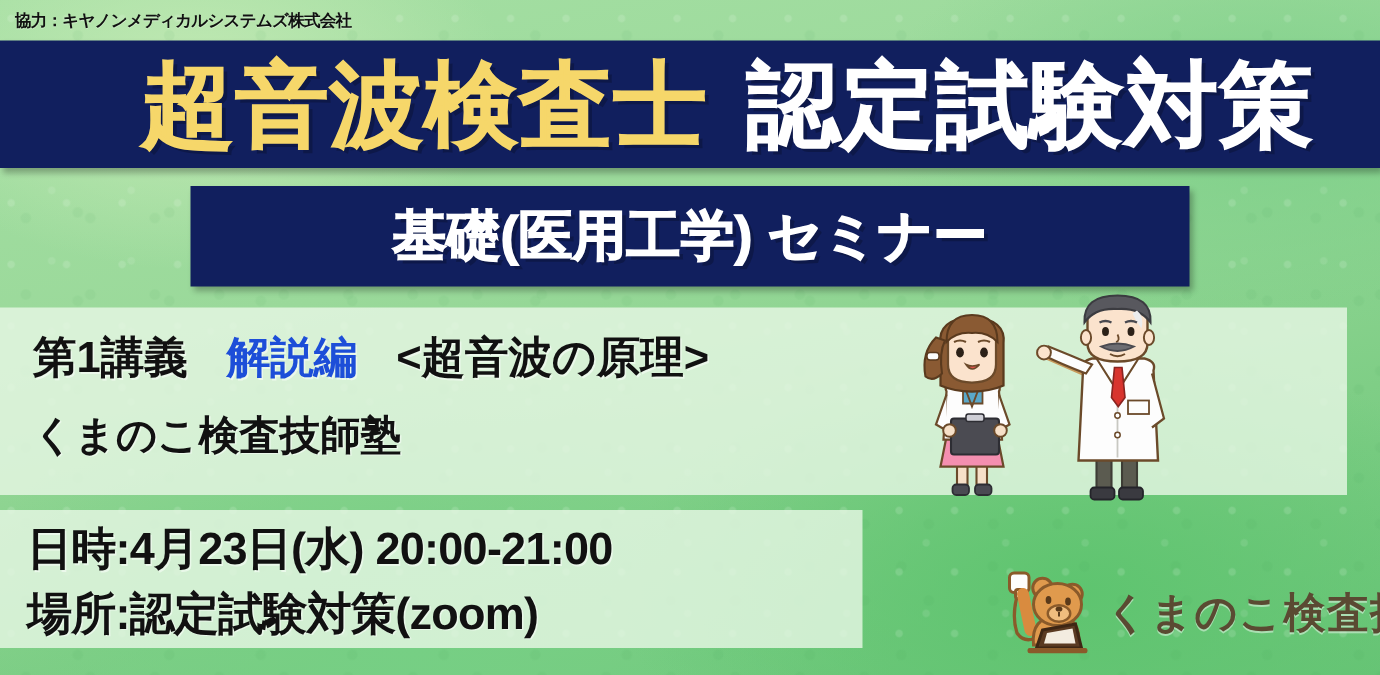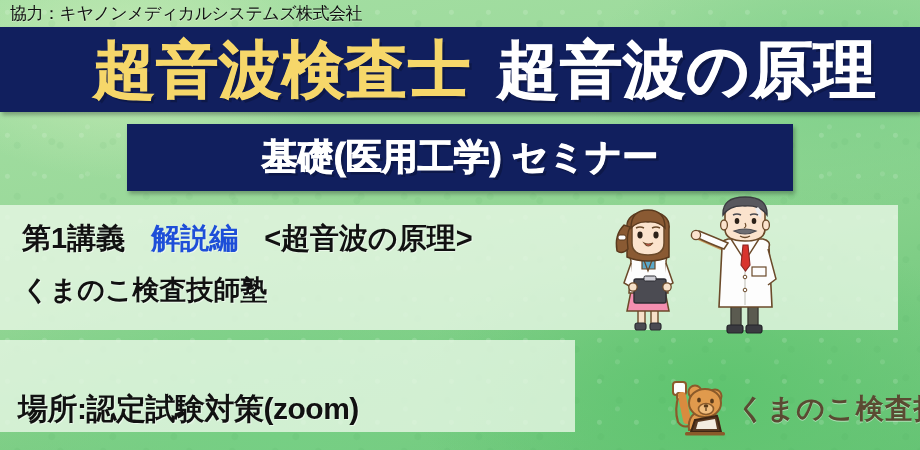--- a/index.html
+++ b/index.html
@@ -28,21 +28,21 @@
       radial-gradient(circle at 20% 30%, rgba(255,255,255,.55) 0 2px, transparent 3px),
       radial-gradient(circle at 65% 70%, rgba(255,255,255,.4) 0 2px, transparent 3px),
       radial-gradient(circle at 85% 40%, rgba(60,150,80,.25) 0 3px, transparent 4px),
       radial-gradient(circle at 40% 85%, rgba(60,150,80,.25) 0 3px, transparent 4px);
     background-size:37px 41px,53px 47px,61px 59px,43px 51px;
   }
 
   
   .credit{
     position:absolute;left:10px;top:2px;width:560px;height:24px;
-    font-size:17px;font-weight:normal;color:#111;
+    font-size:11px;font-weight:bold;color:#111;
     letter-spacing:-0.5px;white-space:nowrap;
     line-height:24px;
     text-shadow:0 1px 0 rgba(255,255,255,.35);
   }
 
   
   .band{
     position:absolute;background:#111f5e;
     box-shadow:2px 3px 4px rgba(0,0,0,.28);
   }
@@ -119,37 +119,38 @@
 
   <div class="bg-base"></div>
   <div class="bg-noise"></div>
 
   <div class="credit">協力：キヤノンメディカルシステムズ株式会社</div>
 
   <div class="band band1"></div>
   <div class="title1">
     <span class="t1-yellow">超音波検査士</span>
     <span class="t1-gap"></span>
-    <span class="t1-white">超音波の原理</span>
+    <span class="t1-white">認定試験対策</span>
   </div>
 
   <div class="band band2"></div>
   <div class="title2">
     <span class="t2-text">基礎(医用工学) セミナー</span>
   </div>
 
   <div class="panel panel-upper"></div>
 
   <div class="line lec">
     <span>第1講義</span><span class="sp"></span><span class="pink">解説編</span><span class="sp"></span><span>&lt;超音波の原理&gt;</span>
   </div>
 
   <div class="line arch">くまのこ検査技師塾</div>
 
   <div class="panel panel-lower"></div>
+  <div class="line dt">日時:4月23日(水) 20:00-21:00</div>
   <div class="line place">場所:認定試験対策(zoom)</div>
 
   <div class="chars">
     <svg width="210" height="145" viewBox="0 0 210 145" xmlns="http://www.w3.org/2000/svg">
 
       <g>
 
         <rect x="38" y="112" width="7" height="18" fill="#f6e0c8" stroke="#6b4a2a" stroke-width="1.4"></rect>
         <rect x="51" y="112" width="7" height="18" fill="#f6e0c8" stroke="#6b4a2a" stroke-width="1.4"></rect>
 

